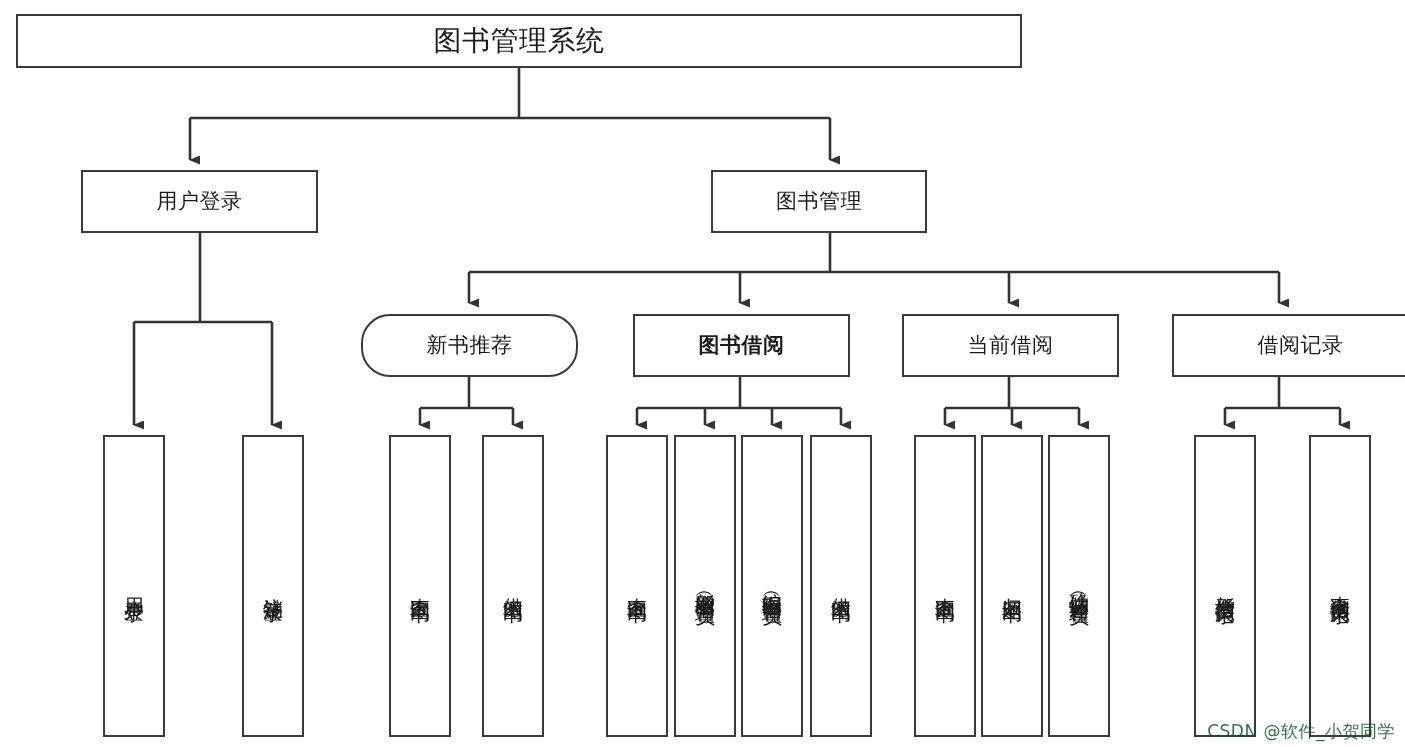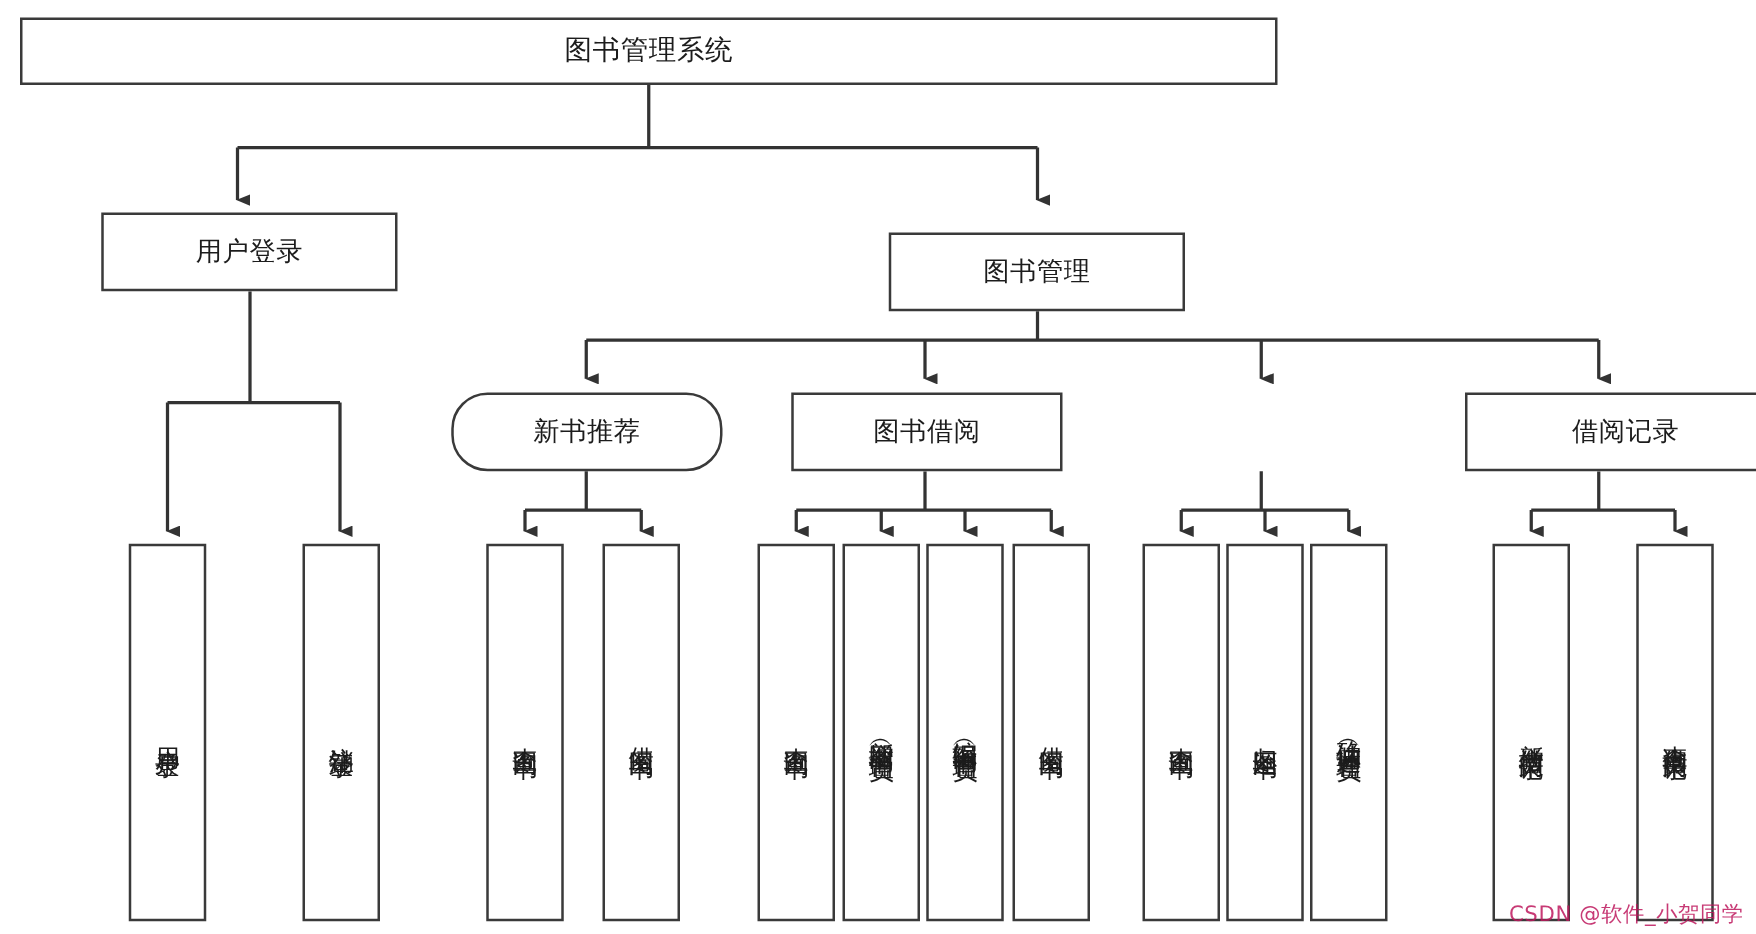--- a/index.html
+++ b/index.html
@@ -52,28 +52,28 @@
   }
   .node.vertical .node-label {
     writing-mode: vertical-rl;
     text-orientation: upright;
     font-size: 20px;
     letter-spacing: 2px;
     line-height: 1.05;
     white-space: pre;
   }
   #root-node .node-label {
-    font-size: 22px;
+    font-size: 28px;
   }
   #watermark {
     position: absolute;
     right: 10px;
     bottom: 4px;
     font-size: 17px;
-    color: #be185d;
+    color: #14532d;
     opacity: 0.85;
     white-space: pre;
     letter-spacing: 0.5px;
   }
 </style>
 </head>
 <body>
 
 <div id="diagram-root">
 
@@ -128,32 +128,35 @@
   </svg>
 
   <div class="node horizontal" id="root-node" style="left:16px; top:14px; width:1006px; height:54px;">
     <span class="node-label">图书管理系统</span>
   </div>
 
   <div class="node horizontal" style="left:81px; top:170px; width:237px; height:63px;">
     <span class="node-label">用户登录</span>
   </div>
 
-  <div class="node horizontal" style="left:711px; top:186px; width:237px; height:63px;">
+  <div class="node horizontal" style="left:711px; top:170px; width:216px; height:63px;">
     <span class="node-label">图书管理</span>
   </div>
 
   <div class="node horizontal" style="left:361px; top:314px; width:217px; height:63px;border-radius:29px;">
     <span class="node-label">新书推荐</span>
   </div>
 
-  <div class="node horizontal" style="left:633px; top:314px; width:217px; height:63px;">
+  <div class="node horizontal" style="left:633px; top:314px; width:217px; height:63px;font-weight:bold;">
     <span class="node-label">图书借阅</span>
   </div>
 
+  <div class="node horizontal" style="left:902px; top:314px; width:217px; height:63px;">
+    <span class="node-label">当前借阅</span>
+  </div>
 
   <div class="node horizontal" style="left:1172px; top:314px; width:257px; height:63px;">
     <span class="node-label">借阅记录</span>
   </div>
 
   <div class="node vertical" style="left:103px; top:435px; width:62px; height:302px;">
     <span class="node-label">用户登录</span>
   </div>
 
   <div class="node vertical" style="left:242px; top:435px; width:62px; height:302px;">

